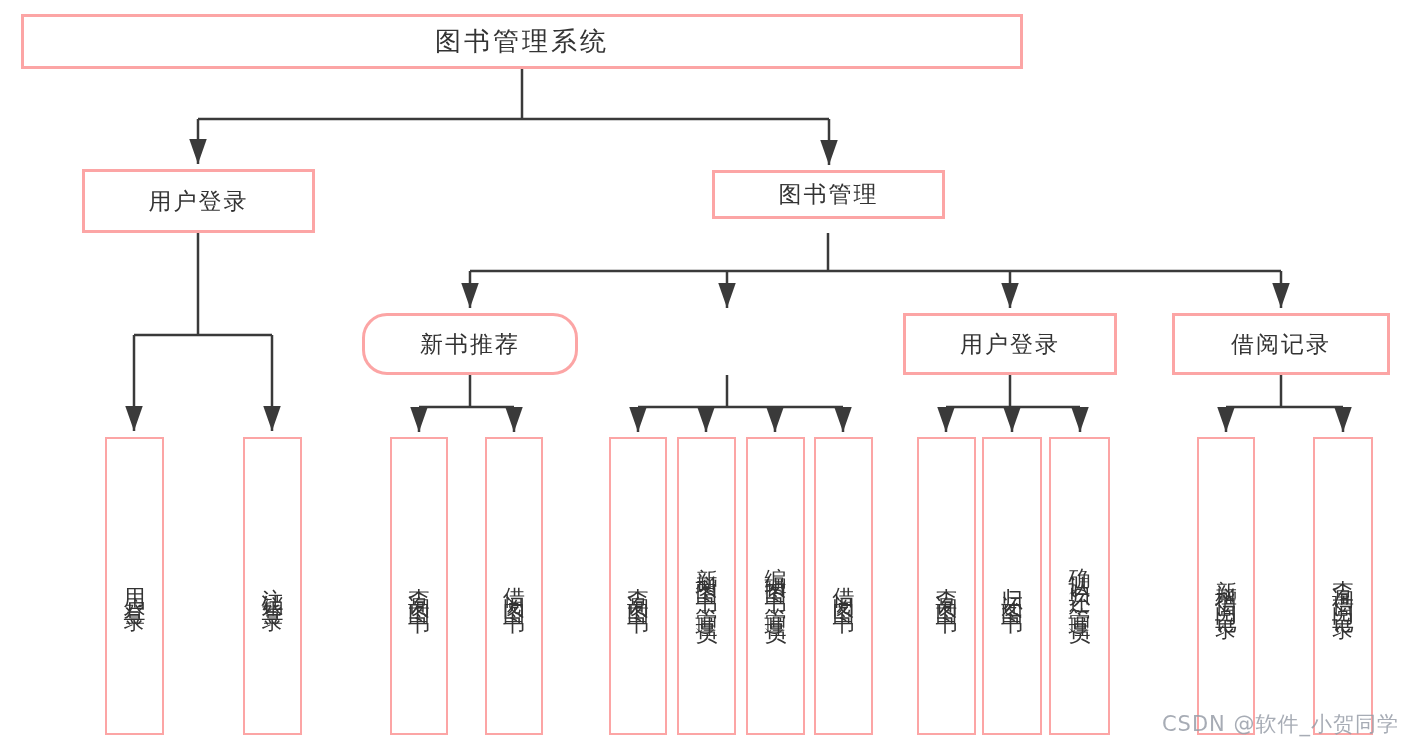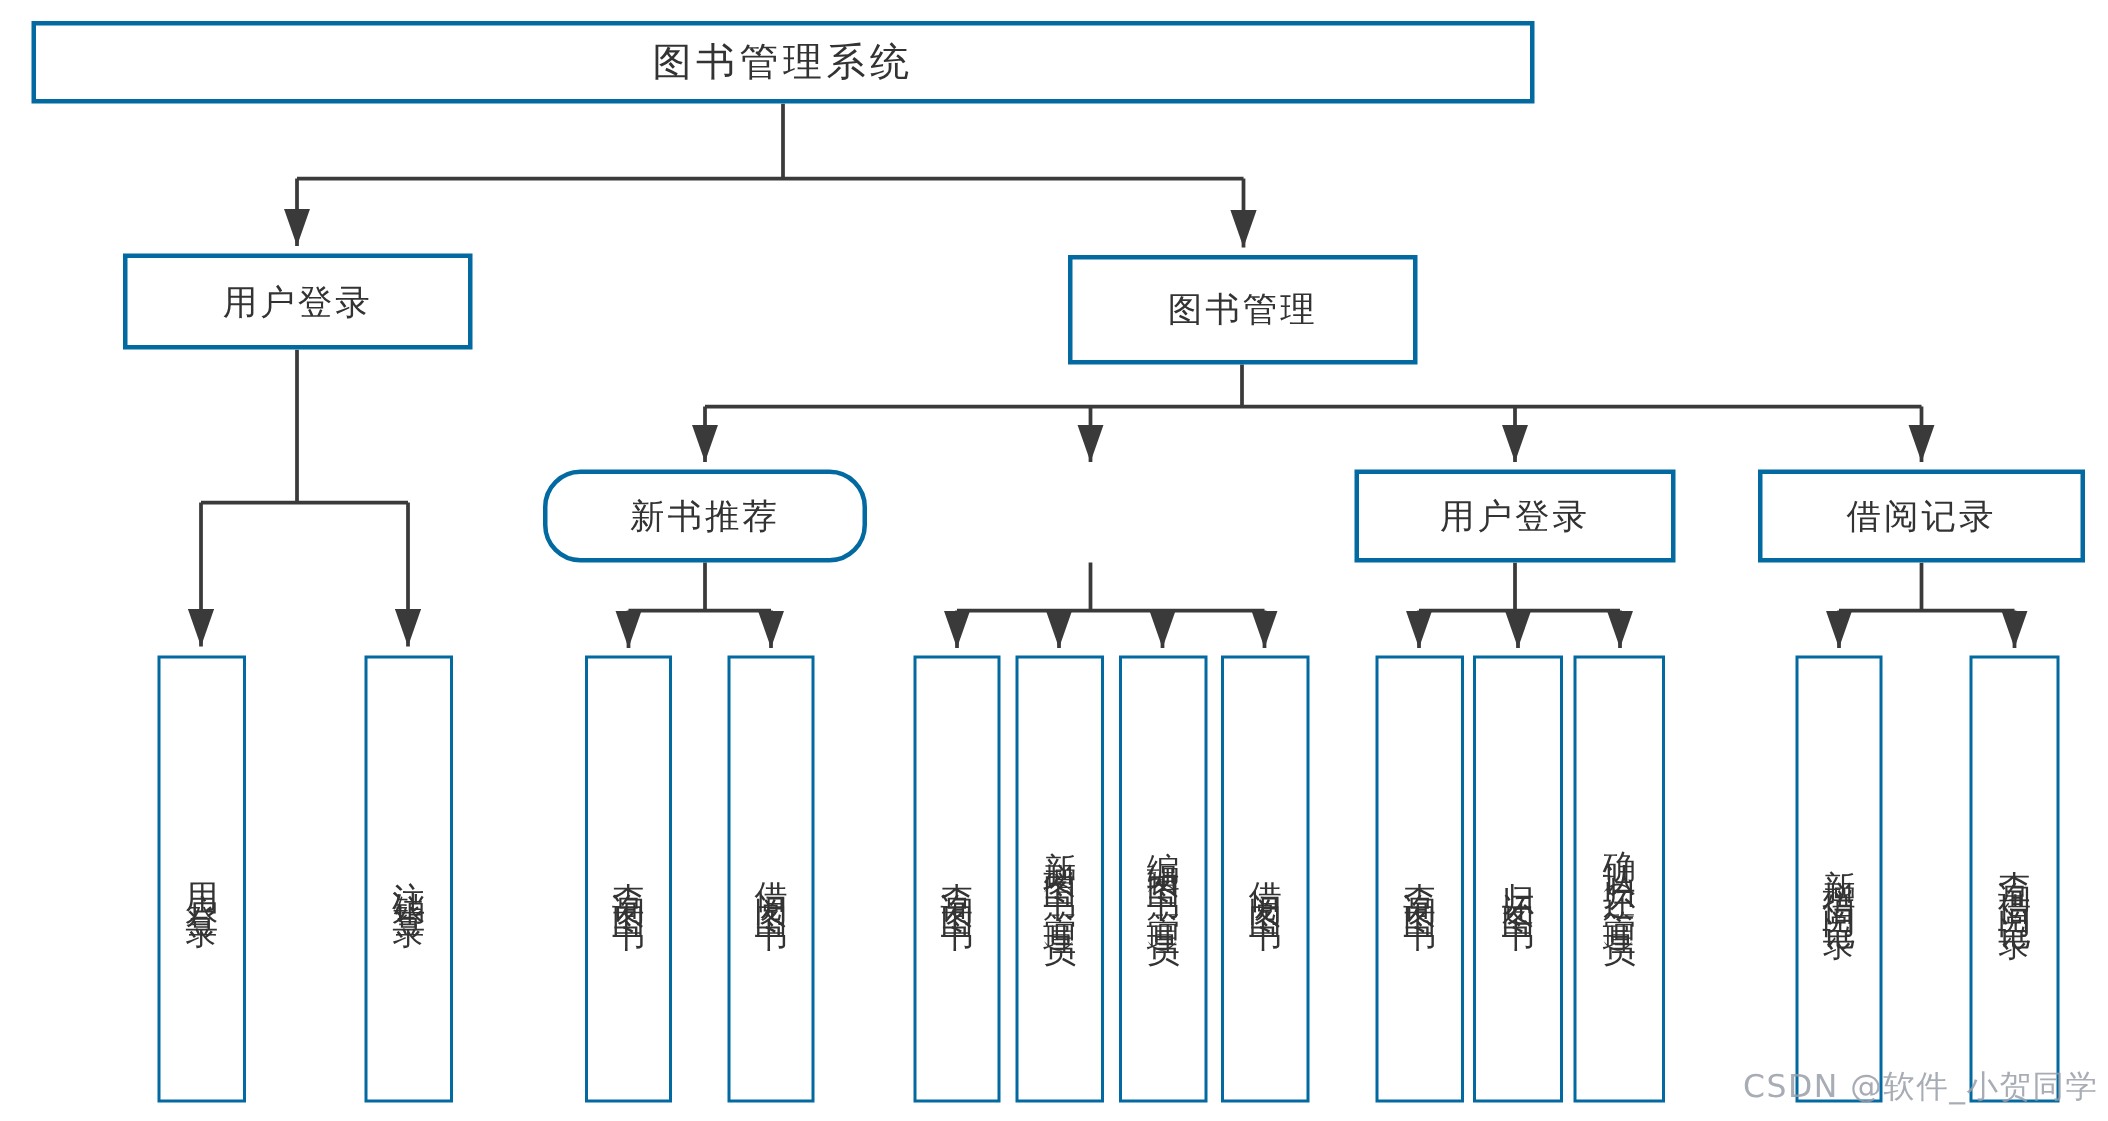--- a/index.html
+++ b/index.html
@@ -19,28 +19,27 @@
     position: absolute;
     left: 0;
     top: 0;
     width: 1405px;
     height: 747px;
     z-index: 1;
   }
   .node {
     position: absolute;
     box-sizing: border-box;
-    border: 3px solid #0369a1;
+    border: 3px solid #fca5a5;
     background: #ffffff;
     display: flex;
     align-items: center;
     justify-content: center;
     color: #333333;
     z-index: 2;
-    font-family: Liberation Serif, serif;
   }
   .node.leaf {
     border-width: 2.5px;
   }
   .h-label {
     font-size: 23px;
     letter-spacing: 2px;
     white-space: nowrap;
     color: #333333;
   }
@@ -122,21 +121,21 @@
     </g>
   </svg>
 
   <div class="node" style="left:21px; top:14px; width:1002px; height:55px;">
     <span class="h-label root-label">图书管理系统</span>
   </div>
 
   <div class="node" style="left:82px; top:169px; width:233px; height:64px;">
     <span class="h-label">用户登录</span>
   </div>
-  <div class="node" style="left:712px; top:170px; width:233px; height:73px;">
+  <div class="node" style="left:712px; top:170px; width:233px; height:49px;">
     <span class="h-label">图书管理</span>
   </div>
 
   <div class="node" style="left:362px; top:313px; width:216px; height:62px;border-radius:25px;">
     <span class="h-label">新书推荐</span>
   </div>
   <div class="node" style="left:903px; top:313px; width:214px; height:62px;">
     <span class="h-label">用户登录</span>
   </div>
   <div class="node" style="left:1172px; top:313px; width:218px; height:62px;">

